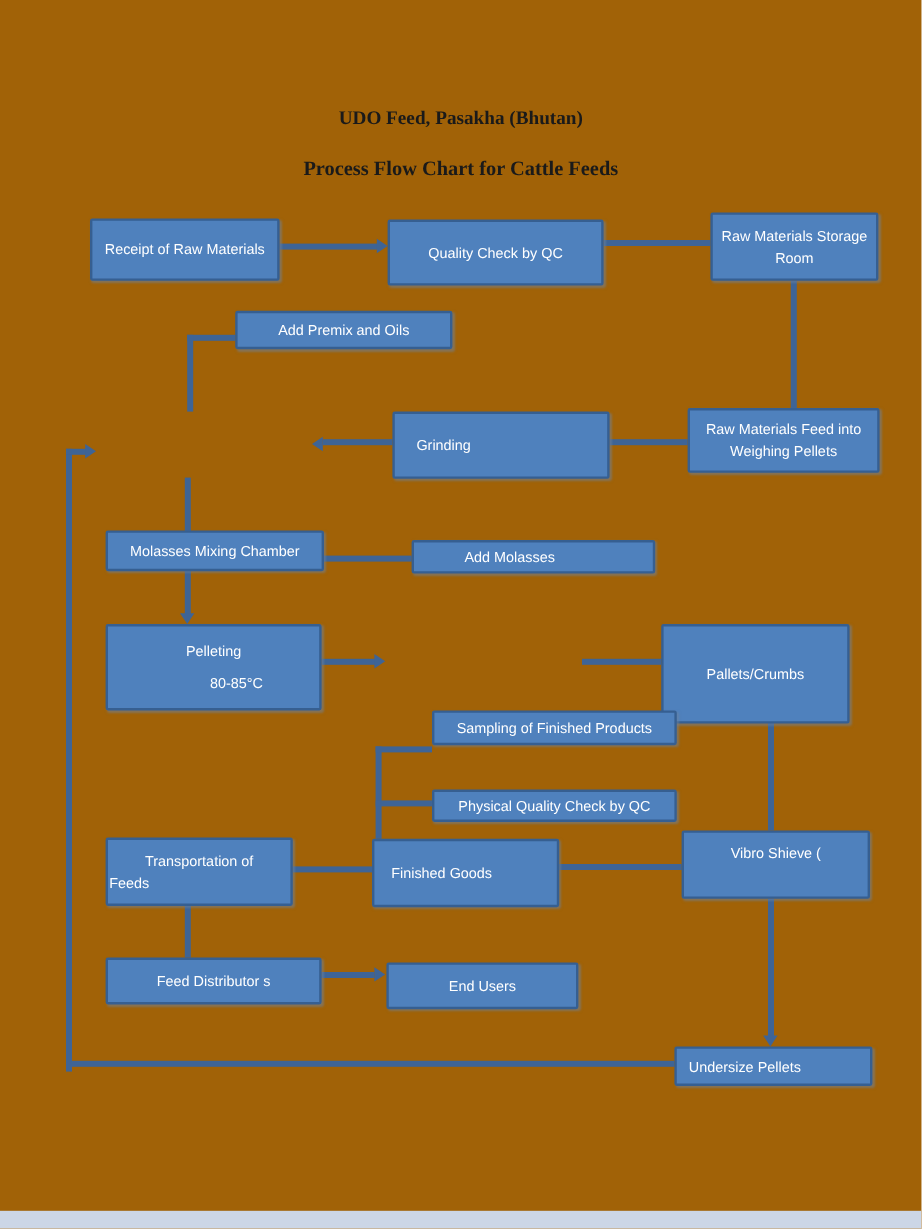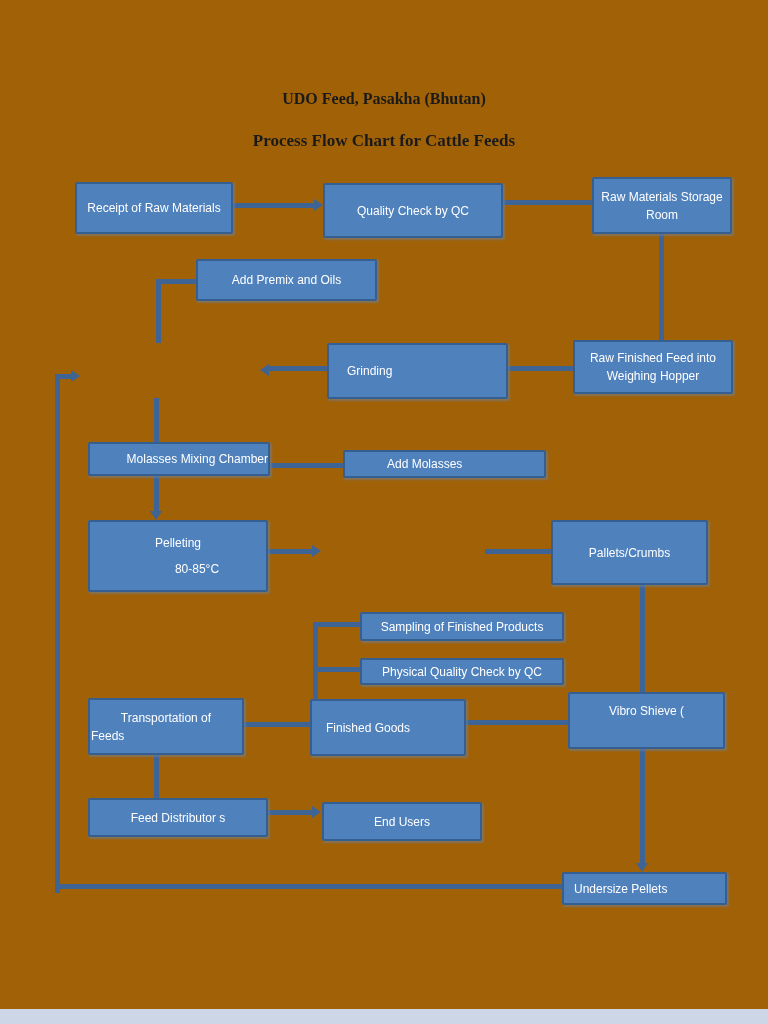--- a/index.html
+++ b/index.html
@@ -102,52 +102,52 @@
   </div>
 
   <div class="node" style="left:323px;top:183px;width:180px;height:55px;">
     <span>Quality Check by QC</span>
   </div>
 
   <div class="node" style="left:592px;top:177px;width:140px;height:57px;">
     <span>Raw Materials Storage Room</span>
   </div>
 
-  <div class="node" style="left:196px;top:259px;width:181px;height:42px;">
+  <div class="node" style="left:196px;top:259px;width:181px;height:32px;">
     <span>Add Premix and Oils</span>
   </div>
 
 
   <div class="node align-left" style="left:327px;top:343px;width:181px;height:56px;padding-left:18px;">
     <span>Grinding</span>
   </div>
 
   <div class="node" style="left:573px;top:340px;width:160px;height:54px;">
-    <span>Raw Finished Feed into Weighing Hopper</span>
+    <span>Raw Materials Feed into Weighing Pellets</span>
   </div>
 
-  <div class="node" style="left:88px;top:442px;width:182px;height:34px;align-items:flex-end;">
+  <div class="node" style="left:88px;top:442px;width:182px;height:34px;">
     <span>Molasses Mixing Chamber</span>
   </div>
 
   <div class="node align-left" style="left:343px;top:450px;width:203px;height:28px;padding-left:42px;">
     <span>Add Molasses</span>
   </div>
 
   <div class="node" style="left:88px;top:520px;width:180px;height:72px;">
     <span class="tline">Pelleting</span>
     <span class="tline" style="margin-top:8px;margin-left:38px;">80-85°C</span>
   </div>
 
 
-  <div class="node" style="left:551px;top:520px;width:157px;height:65px;">
+  <div class="node" style="left:551px;top:520px;width:157px;height:83px;">
     <span>Pallets/Crumbs</span>
   </div>
 
-  <div class="node" style="left:360px;top:612px;width:204px;height:29px;">
+  <div class="node" style="left:360px;top:592px;width:204px;height:29px;">
     <span>Sampling of Finished Products</span>
   </div>
 
   <div class="node" style="left:360px;top:658px;width:204px;height:27px;">
     <span>Physical Quality Check  by QC</span>
   </div>
 
   <div class="node" style="left:88px;top:698px;width:156px;height:57px;">
     <span class="tline" style="text-align:center;">Transportation of</span>
     <span class="tline" style="text-align:left;padding-left:2px;">Feeds</span>

